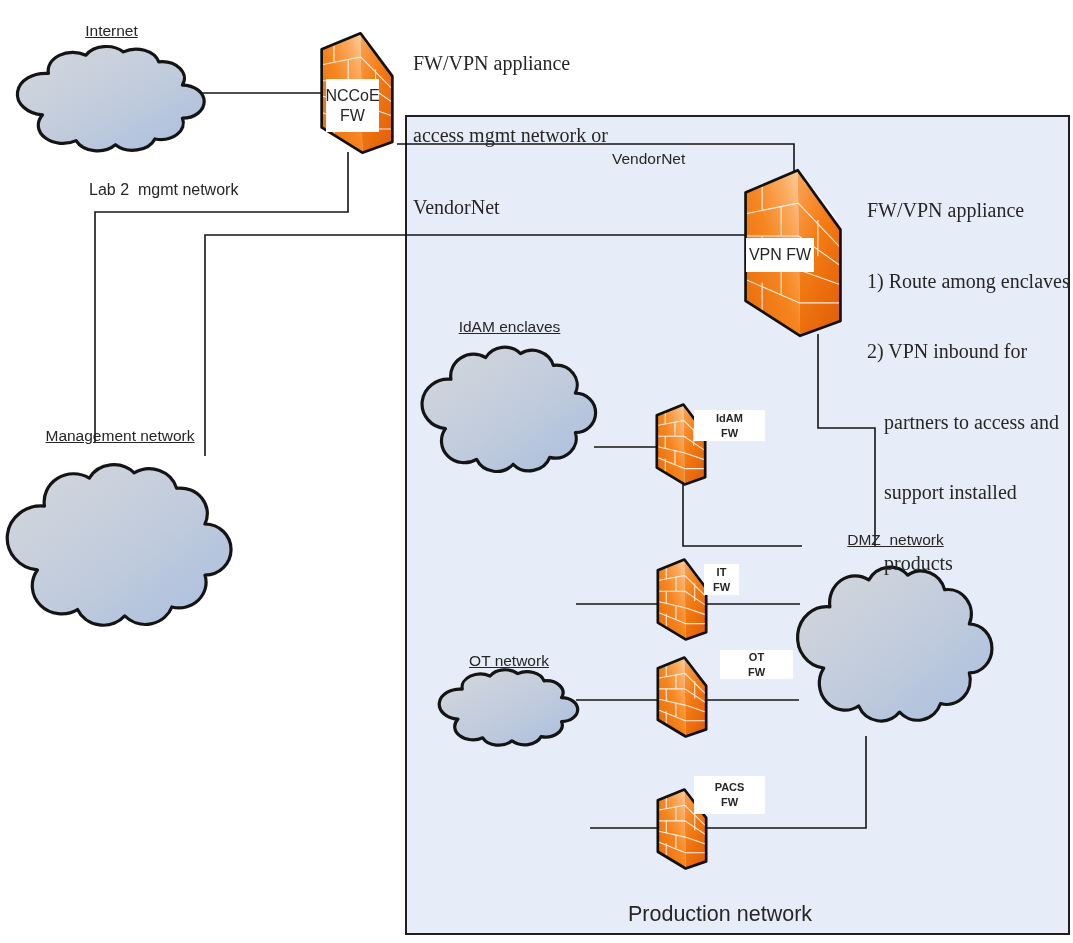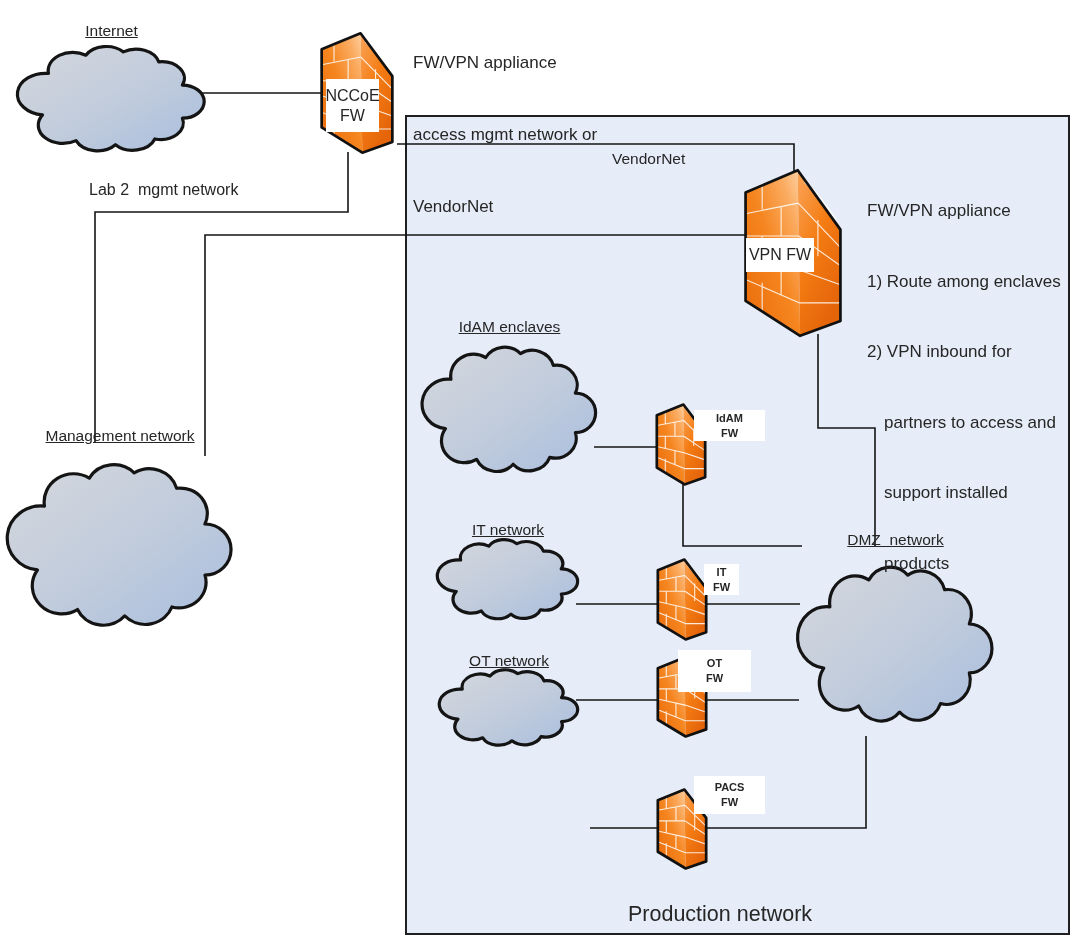--- a/index.html
+++ b/index.html
@@ -17,21 +17,21 @@
   .cloud > svg{position:absolute;left:0;top:0;width:100%;height:100%;}
   .cloud-label{position:relative;z-index:1;font-size:15.5px;white-space:pre;}
   
   .fw{z-index:3;}
   .fw > svg{display:block;width:100%;height:100%;}
   .fw-label{z-index:4;background:var(--label-bg,#ffffff);display:flex;flex-direction:column;
             align-items:center;justify-content:center;text-align:center;white-space:pre;}
   .fw-label.small{font-size:11px;line-height:15px;font-weight:bold;}
   .fw-label.big{font-size:16px;line-height:20px;}
   
-  .note{z-index:5;font-size:17px;white-space:pre;}
+  .note{z-index:5;font-size:20px;white-space:pre;font-family:Liberation Serif, serif;}
   .note.top{line-height:24px;}
   .note.right{line-height:23.5px;}
   .note .indent{padding-left:17px;}
   .float-label{z-index:5;white-space:pre;}
   .lab2{font-size:16px;}
   .vendornet{font-size:15.5px;}
   .production{font-size:21.5px;}
 </style>
 </head>
 <body>
@@ -107,26 +107,20 @@
     <div class="cloud-label">Management network</div>
   </div>
 
   <div class="abs cloud" style="left:418px;top:318px;width:183px;height:168px">
     <svg viewBox="0 0 200 170" preserveAspectRatio="none">
         <use href="#cloudSym" width="200" height="170"></use>
       </svg>
     <div class="cloud-label">IdAM enclaves</div>
   </div>
 
-  <div class="abs cloud" style="left:434px;top:521px;width:148px;height:107px">
-    <svg viewBox="0 0 200 170" preserveAspectRatio="none">
-        <use href="#cloudSym" width="200" height="170"></use>
-      </svg>
-    <div class="cloud-label">IT network</div>
-  </div>
 
   <div class="abs cloud" style="left:436px;top:652px;width:146px;height:102px">
     <svg viewBox="0 0 200 170" preserveAspectRatio="none">
         <use href="#cloudSym" width="200" height="170"></use>
       </svg>
     <div class="cloud-label">OT network</div>
   </div>
 
   <div class="abs cloud" style="left:793px;top:531px;width:205px;height:208px">
     <svg viewBox="0 0 200 170" preserveAspectRatio="none">
@@ -173,21 +167,21 @@
   <div class="abs fw-label small" style="left:704px;top:564px;width:35px;height:31px">
     <div>IT</div>
     <div>FW</div>
   </div>
 
   <div class="abs fw" style="left:656px;top:656px;width:52px;height:82px">
     <svg viewBox="0 0 86 162" preserveAspectRatio="none">
         <use href="#fwSym" width="86" height="162"></use>
       </svg>
   </div>
-  <div class="abs fw-label small" style="left:678px;top:650px;width:73px;height:42px">
+  <div class="abs fw-label small" style="left:720px;top:650px;width:73px;height:29px">
     <div>OT</div>
     <div>FW</div>
   </div>
 
   <div class="abs fw" style="left:656px;top:788px;width:52px;height:82px">
     <svg viewBox="0 0 86 162" preserveAspectRatio="none">
         <use href="#fwSym" width="86" height="162"></use>
       </svg>
   </div>
   <div class="abs fw-label small" style="left:694px;top:776px;width:71px;height:38px">

